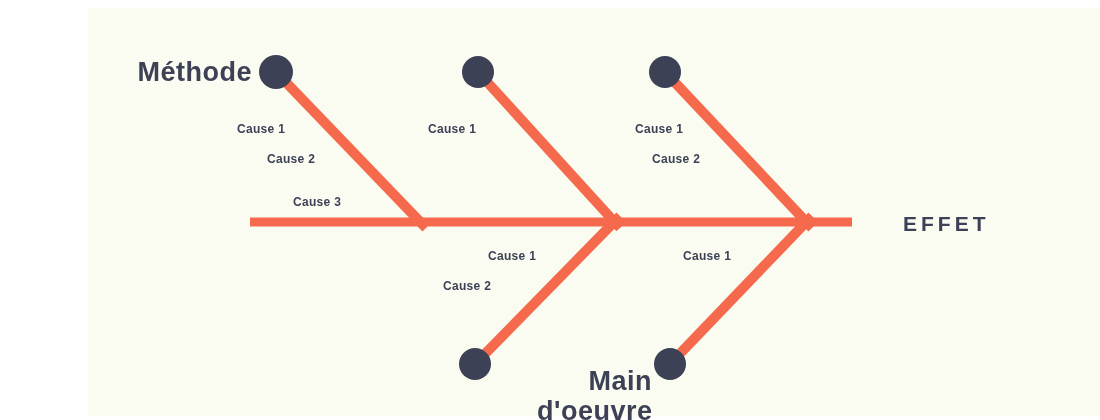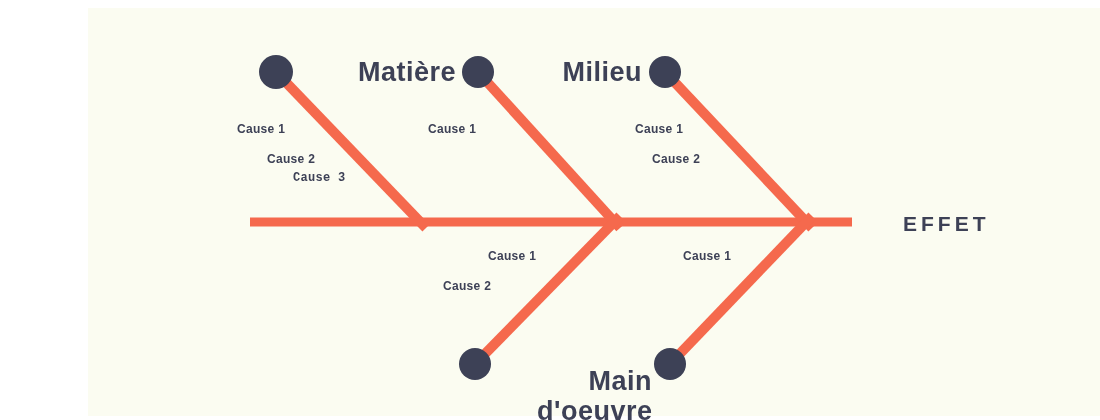--- a/index.html
+++ b/index.html
@@ -50,21 +50,21 @@
   
   .lbl-methode   { left: 60px;  top: 58px;  width: 192px; }
   .lbl-matiere   { left: 266px; top: 58px;  width: 190px; }
   .lbl-milieu    { left: 452px; top: 58px;  width: 190px; }
   .lbl-materiel  { left: 265px; top: 351px; width: 192px; }
   .lbl-maindoeuvre { left: 537px; top: 332px; width: 115px; }
   .lbl-effet     { left: 903px; top: 212px; }
   
   .c-m1 { left: 237px; top: 123px; }
   .c-m2 { left: 267px; top: 153px; }
-  .c-m3 { left: 293px; top: 172px; font-family: Liberation Mono, monospace; }
+  .c-m3 { left: 293px; top: 196px; }
   .c-ma1 { left: 428px; top: 123px; }
   .c-mi1 { left: 635px; top: 123px; }
   .c-mi2 { left: 652px; top: 153px; }
   .c-mt1 { left: 488px; top: 250px; }
   .c-mt2 { left: 443px; top: 280px; }
   .c-mo1 { left: 683px; top: 250px; }
 </style>
 </head>
 <body>
 
@@ -82,22 +82,21 @@
     <line x1="475" y1="364" x2="620" y2="216" stroke="#f5694d" stroke-width="10"></line>
     <line x1="670" y1="364" x2="812" y2="216" stroke="#f5694d" stroke-width="10"></line>
 
     <circle cx="276" cy="72" r="17" fill="#3d4156"></circle>
     <circle cx="478" cy="72" r="16" fill="#3d4156"></circle>
     <circle cx="665" cy="72" r="16" fill="#3d4156"></circle>
     <circle cx="475" cy="364" r="16" fill="#3d4156"></circle>
     <circle cx="670" cy="364" r="16" fill="#3d4156"></circle>
   </svg>
 
-  <div class="label branch-label right-align lbl-matiere">Matière</div>
-  <div class="label branch-label right-align lbl-milieu">Milieu</div>
+  <div class="label branch-label right-align lbl-methode">Méthode</div>
   <div class="label branch-label right-align wrap lbl-maindoeuvre">Main d'oeuvre</div>
 
   <div class="label effect-label lbl-effet">EFFET</div>
 
   <div class="label cause-label c-m1">Cause 1</div>
   <div class="label cause-label c-m2">Cause 2</div>
   <div class="label cause-label c-m3">Cause 3</div>
 
   <div class="label cause-label c-ma1">Cause 1</div>
 

